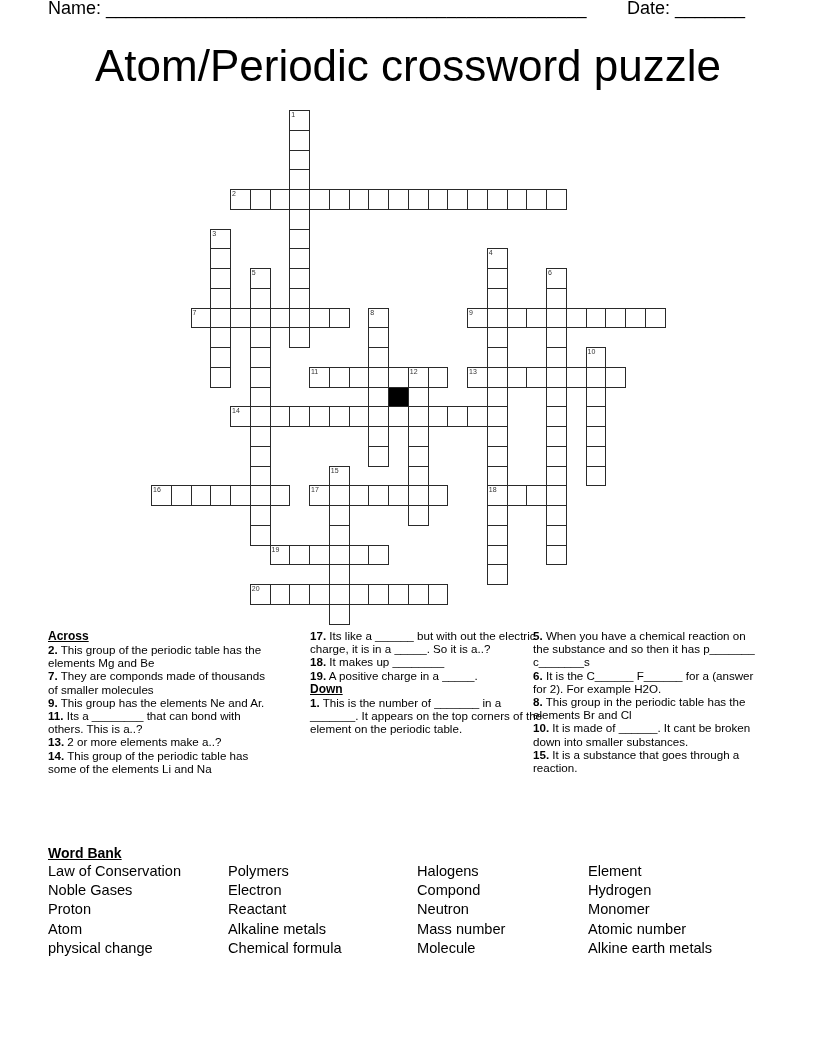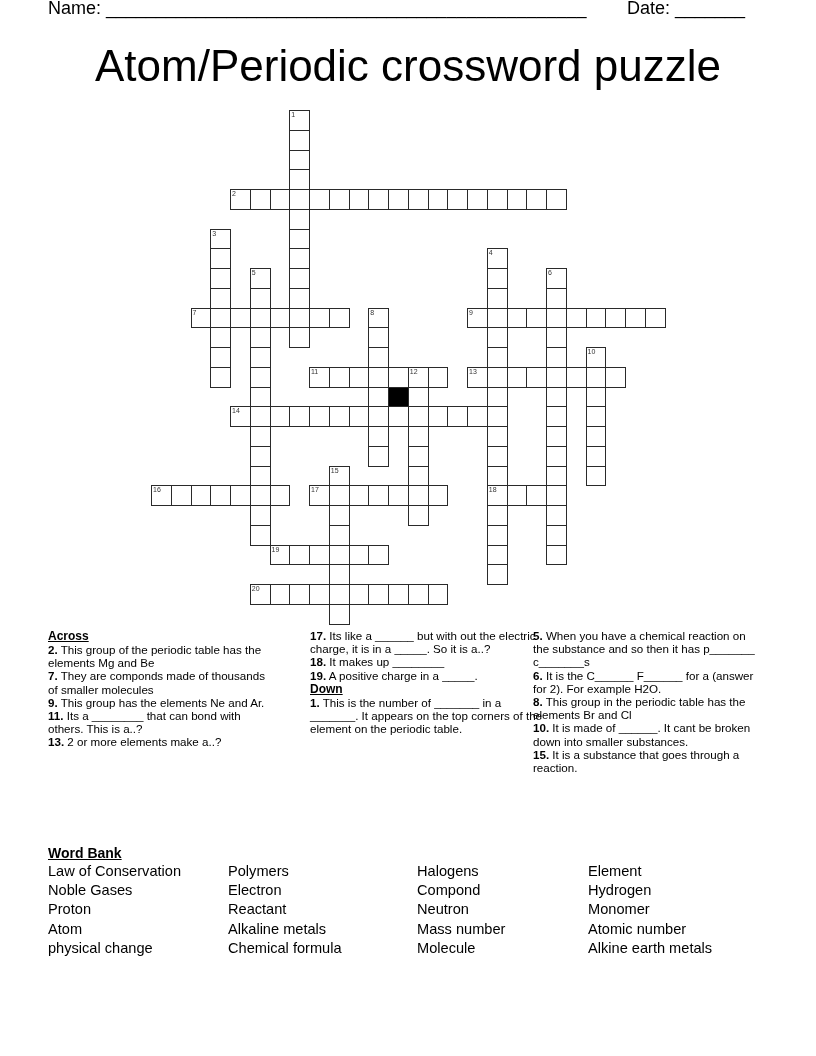--- a/index.html
+++ b/index.html
@@ -243,20 +243,21 @@
   </div>
 
 <div class="clues" style="left:48px; width:228px;">
   <div class="sec">Across</div>
   <div id="col1">
       <p><b>2.</b> <span>This group of the periodic table has the elements Mg and Be</span></p>
       <p><b>7.</b> <span>They are componds made of thousands of smaller molecules</span></p>
       <p><b>9.</b> <span>This group has the elements Ne and Ar.</span></p>
       <p><b>11.</b> <span>Its a ________ that can bond with others. This is a..?</span></p>
       <p><b>13.</b> <span>2 or more elements make a..?</span></p>
+      <p><b>14.</b> <span>This group of the periodic table has some of the elements Li and Na</span></p>
     </div>
 </div>
 
 <div class="clues" style="left:290px; width:238px;margin-left:20px;">
   <div id="col2a">
       <p><b>17.</b> <span>Its like a ______ but with out the electric charge, it is in a _____. So it is a..?</span></p>
       <p><b>18.</b> <span>It makes up ________</span></p>
       <p><b>19.</b> <span>A positive charge in a _____.</span></p>
     </div>
   <div class="sec">Down</div>

